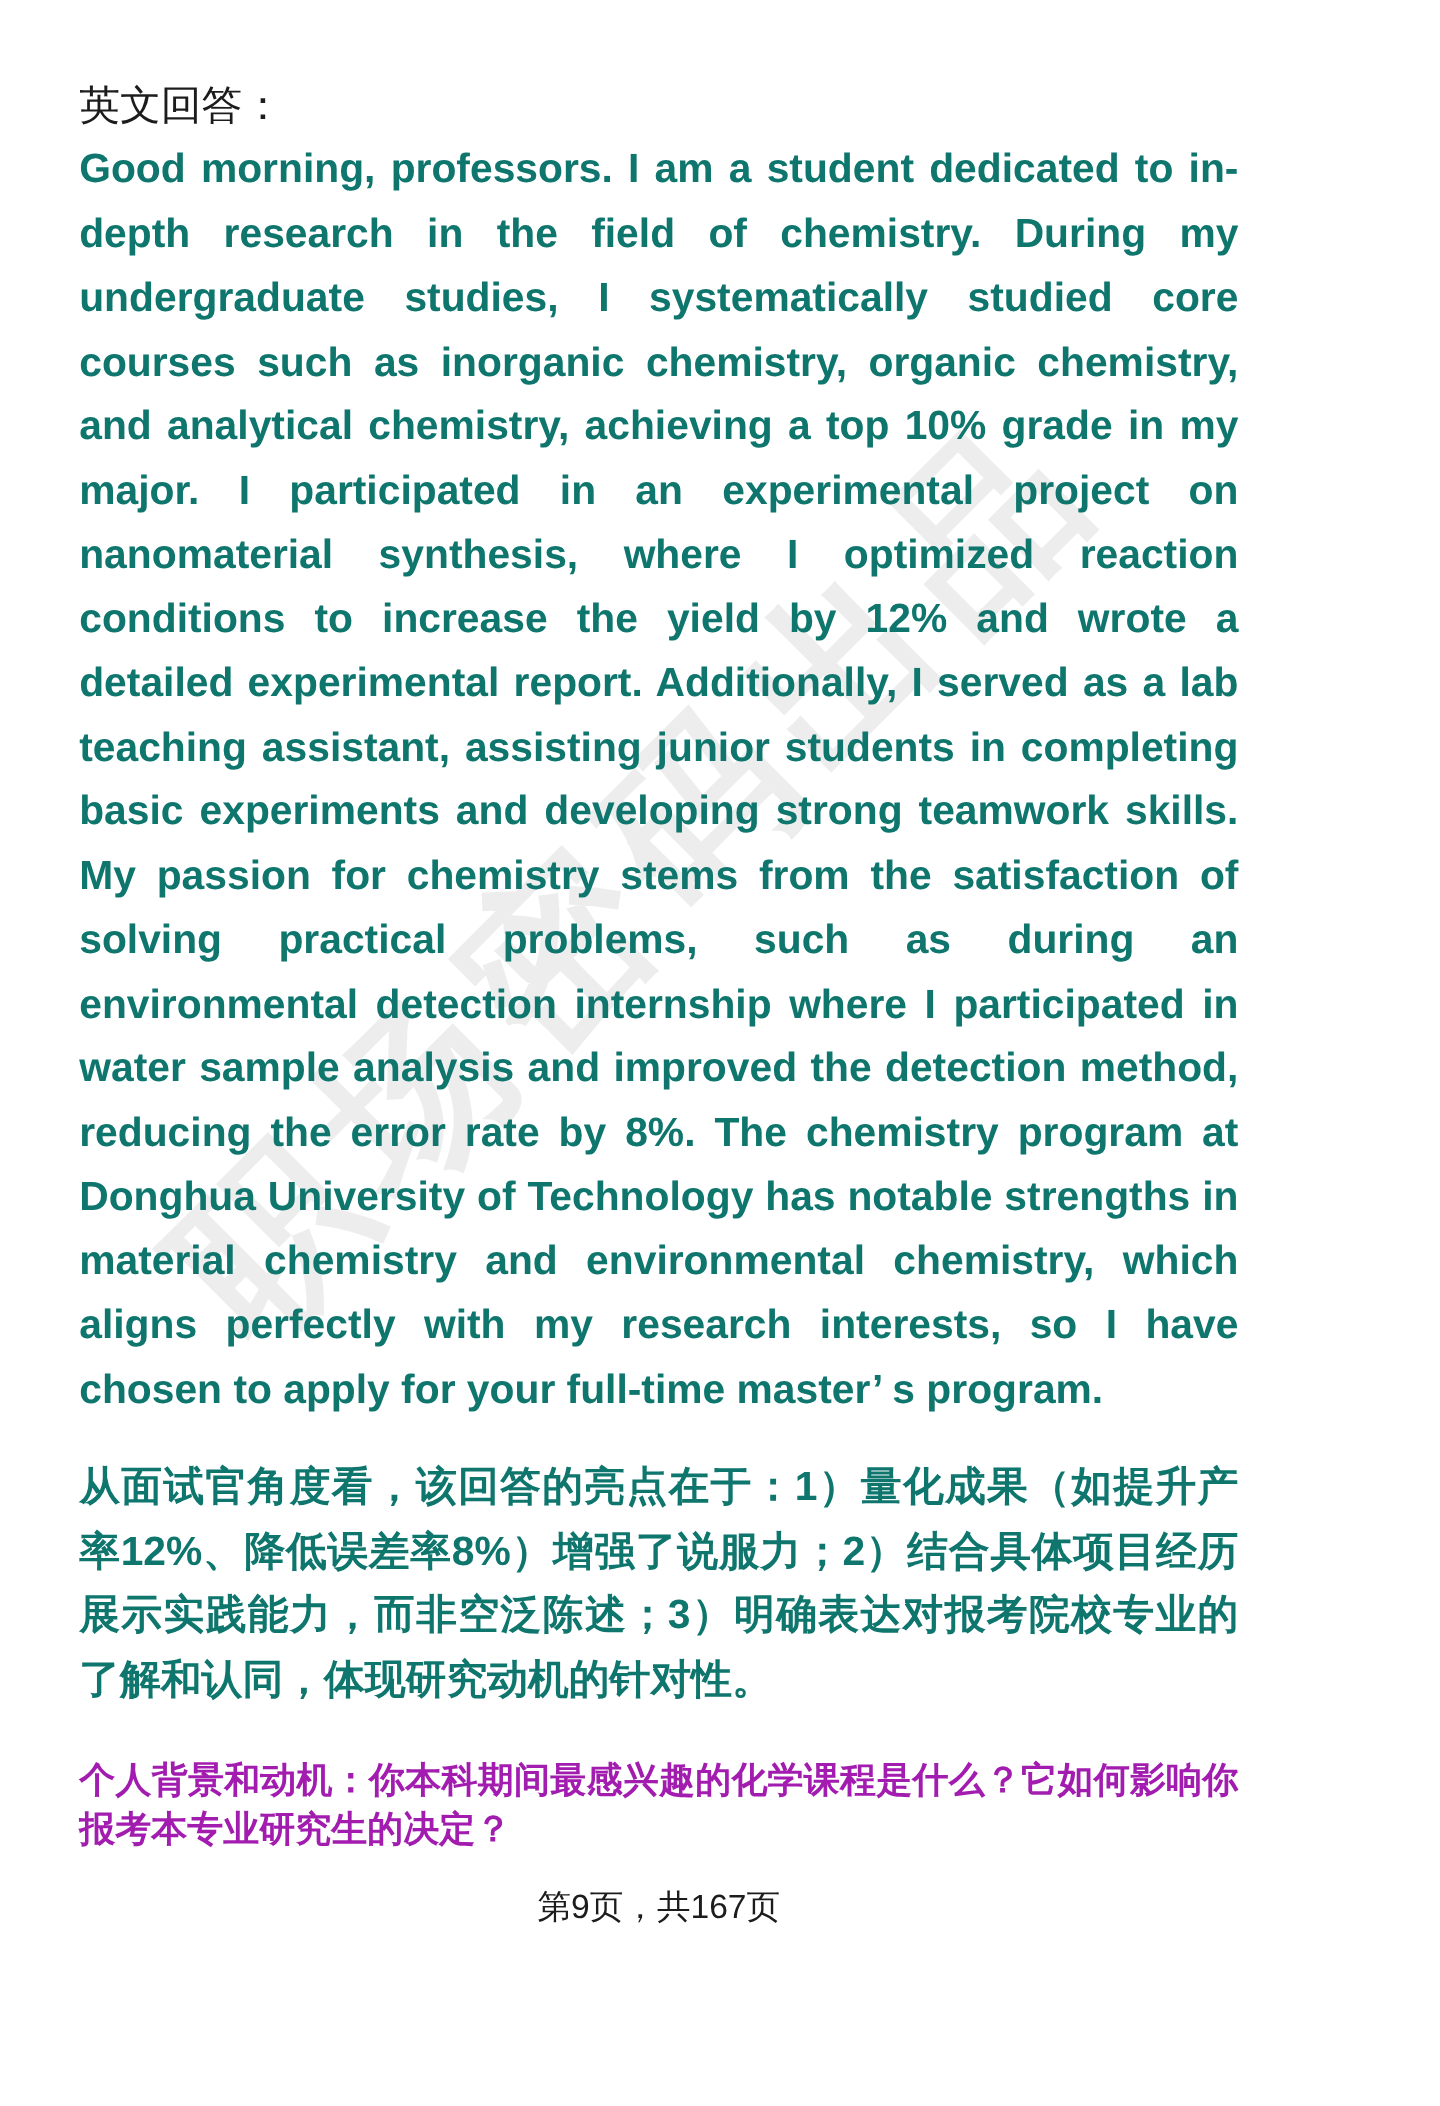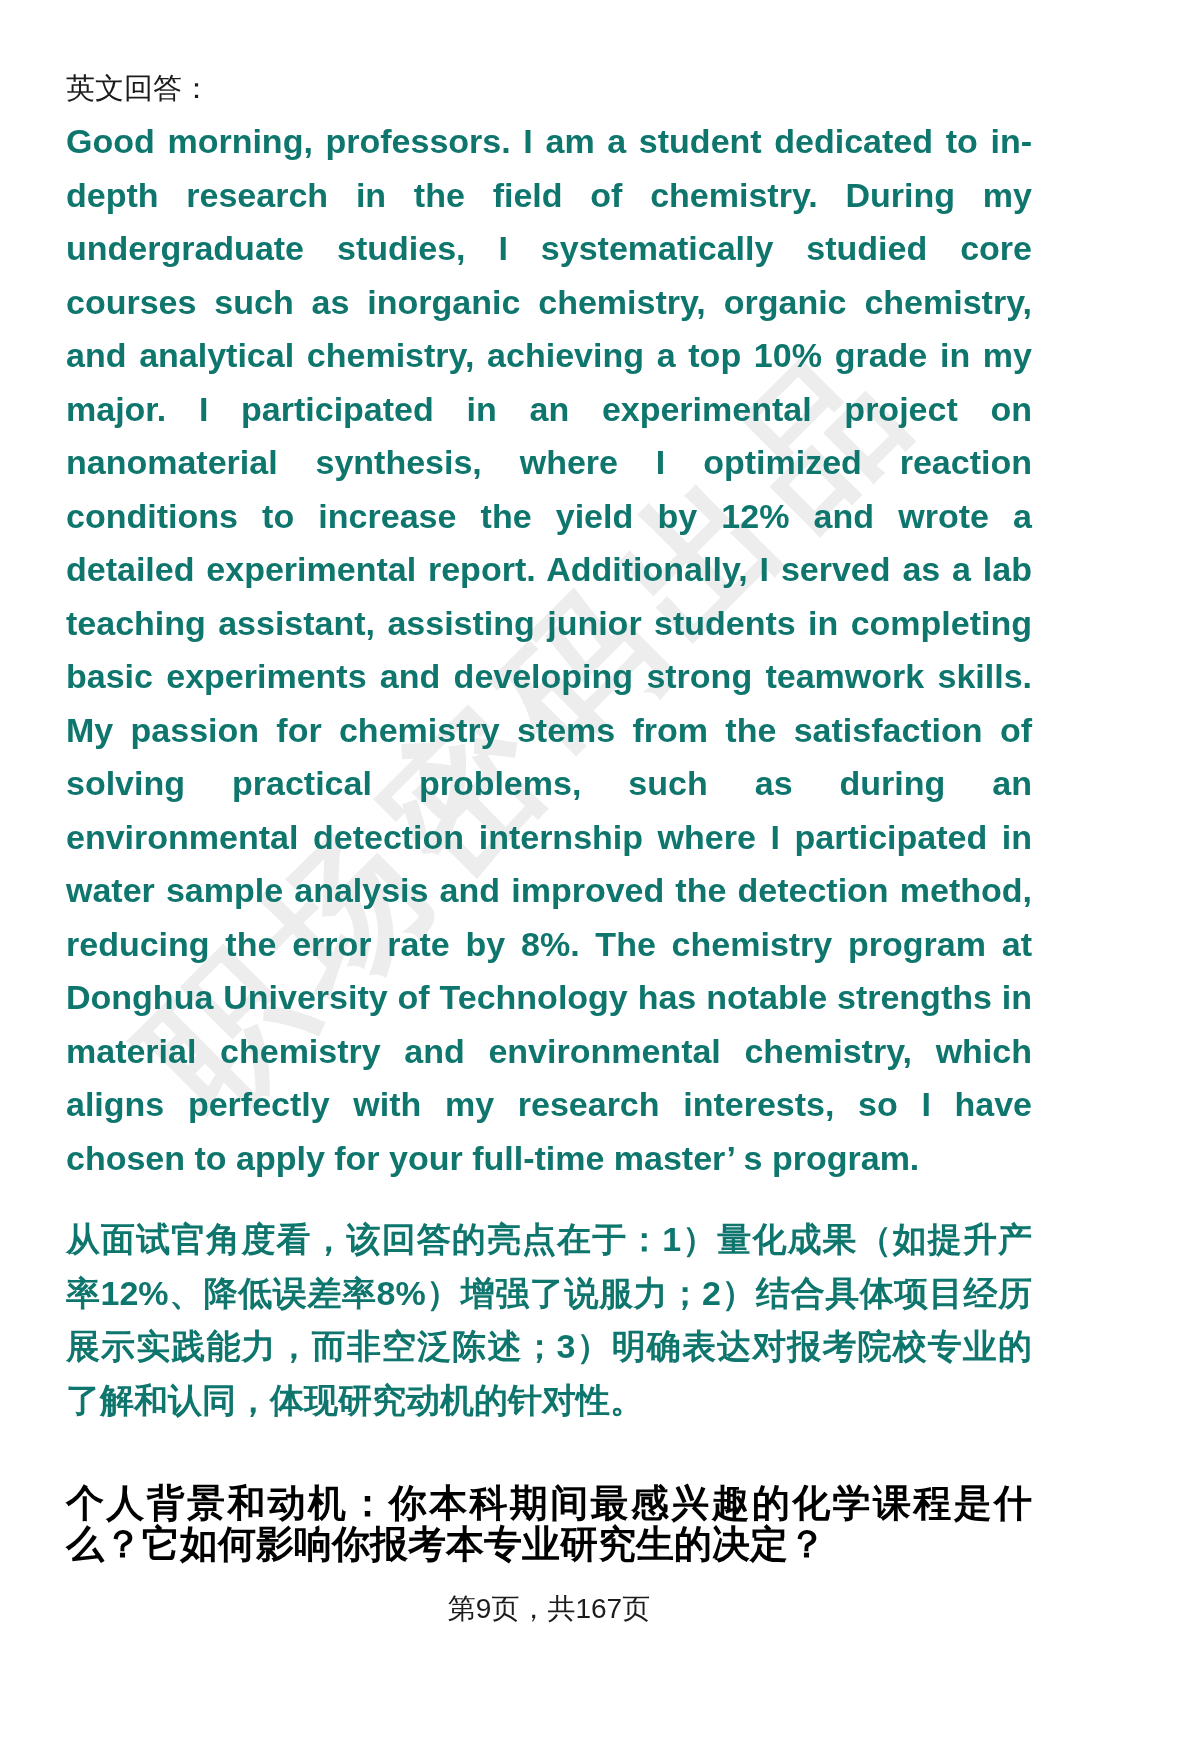--- a/index.html
+++ b/index.html
@@ -31,40 +31,40 @@
     font-weight: 700;
     letter-spacing: 18px;
     color: rgba(0, 0, 0, 0.07);
     white-space: nowrap;
     pointer-events: none;
     z-index: 0;
     user-select: none;
   }
   .content { position: relative; z-index: 1; }
   .section-label {
-    font-size: 29px;
+    font-size: 34px;
     line-height: 53px;
     color: #1c1c1c;
   }
   .body-text {
     font-size: 34px;
     line-height: 53.5px;
     color: #0f766e;
     text-align: justify;
     font-weight: bold;
   }
   .en-paragraph { margin-bottom: 28px; }
   .tips-label { margin-top: 0; }
   .tips-paragraph { }
   .question-title {
-    margin-top: 56px;
-    font-size: 38px;
+    margin-top: 36px;
+    font-size: 30px;
     line-height: 41px;
     font-weight: 700;
-    color: #000000;
+    color: #a21caf;
     text-align: justify;
   }
   .page-footer {
     margin-top: 24px;
     text-align: center;
     font-size: 28px;
     line-height: 40px;
     color: #1c1c1c;
   }
 </style>

